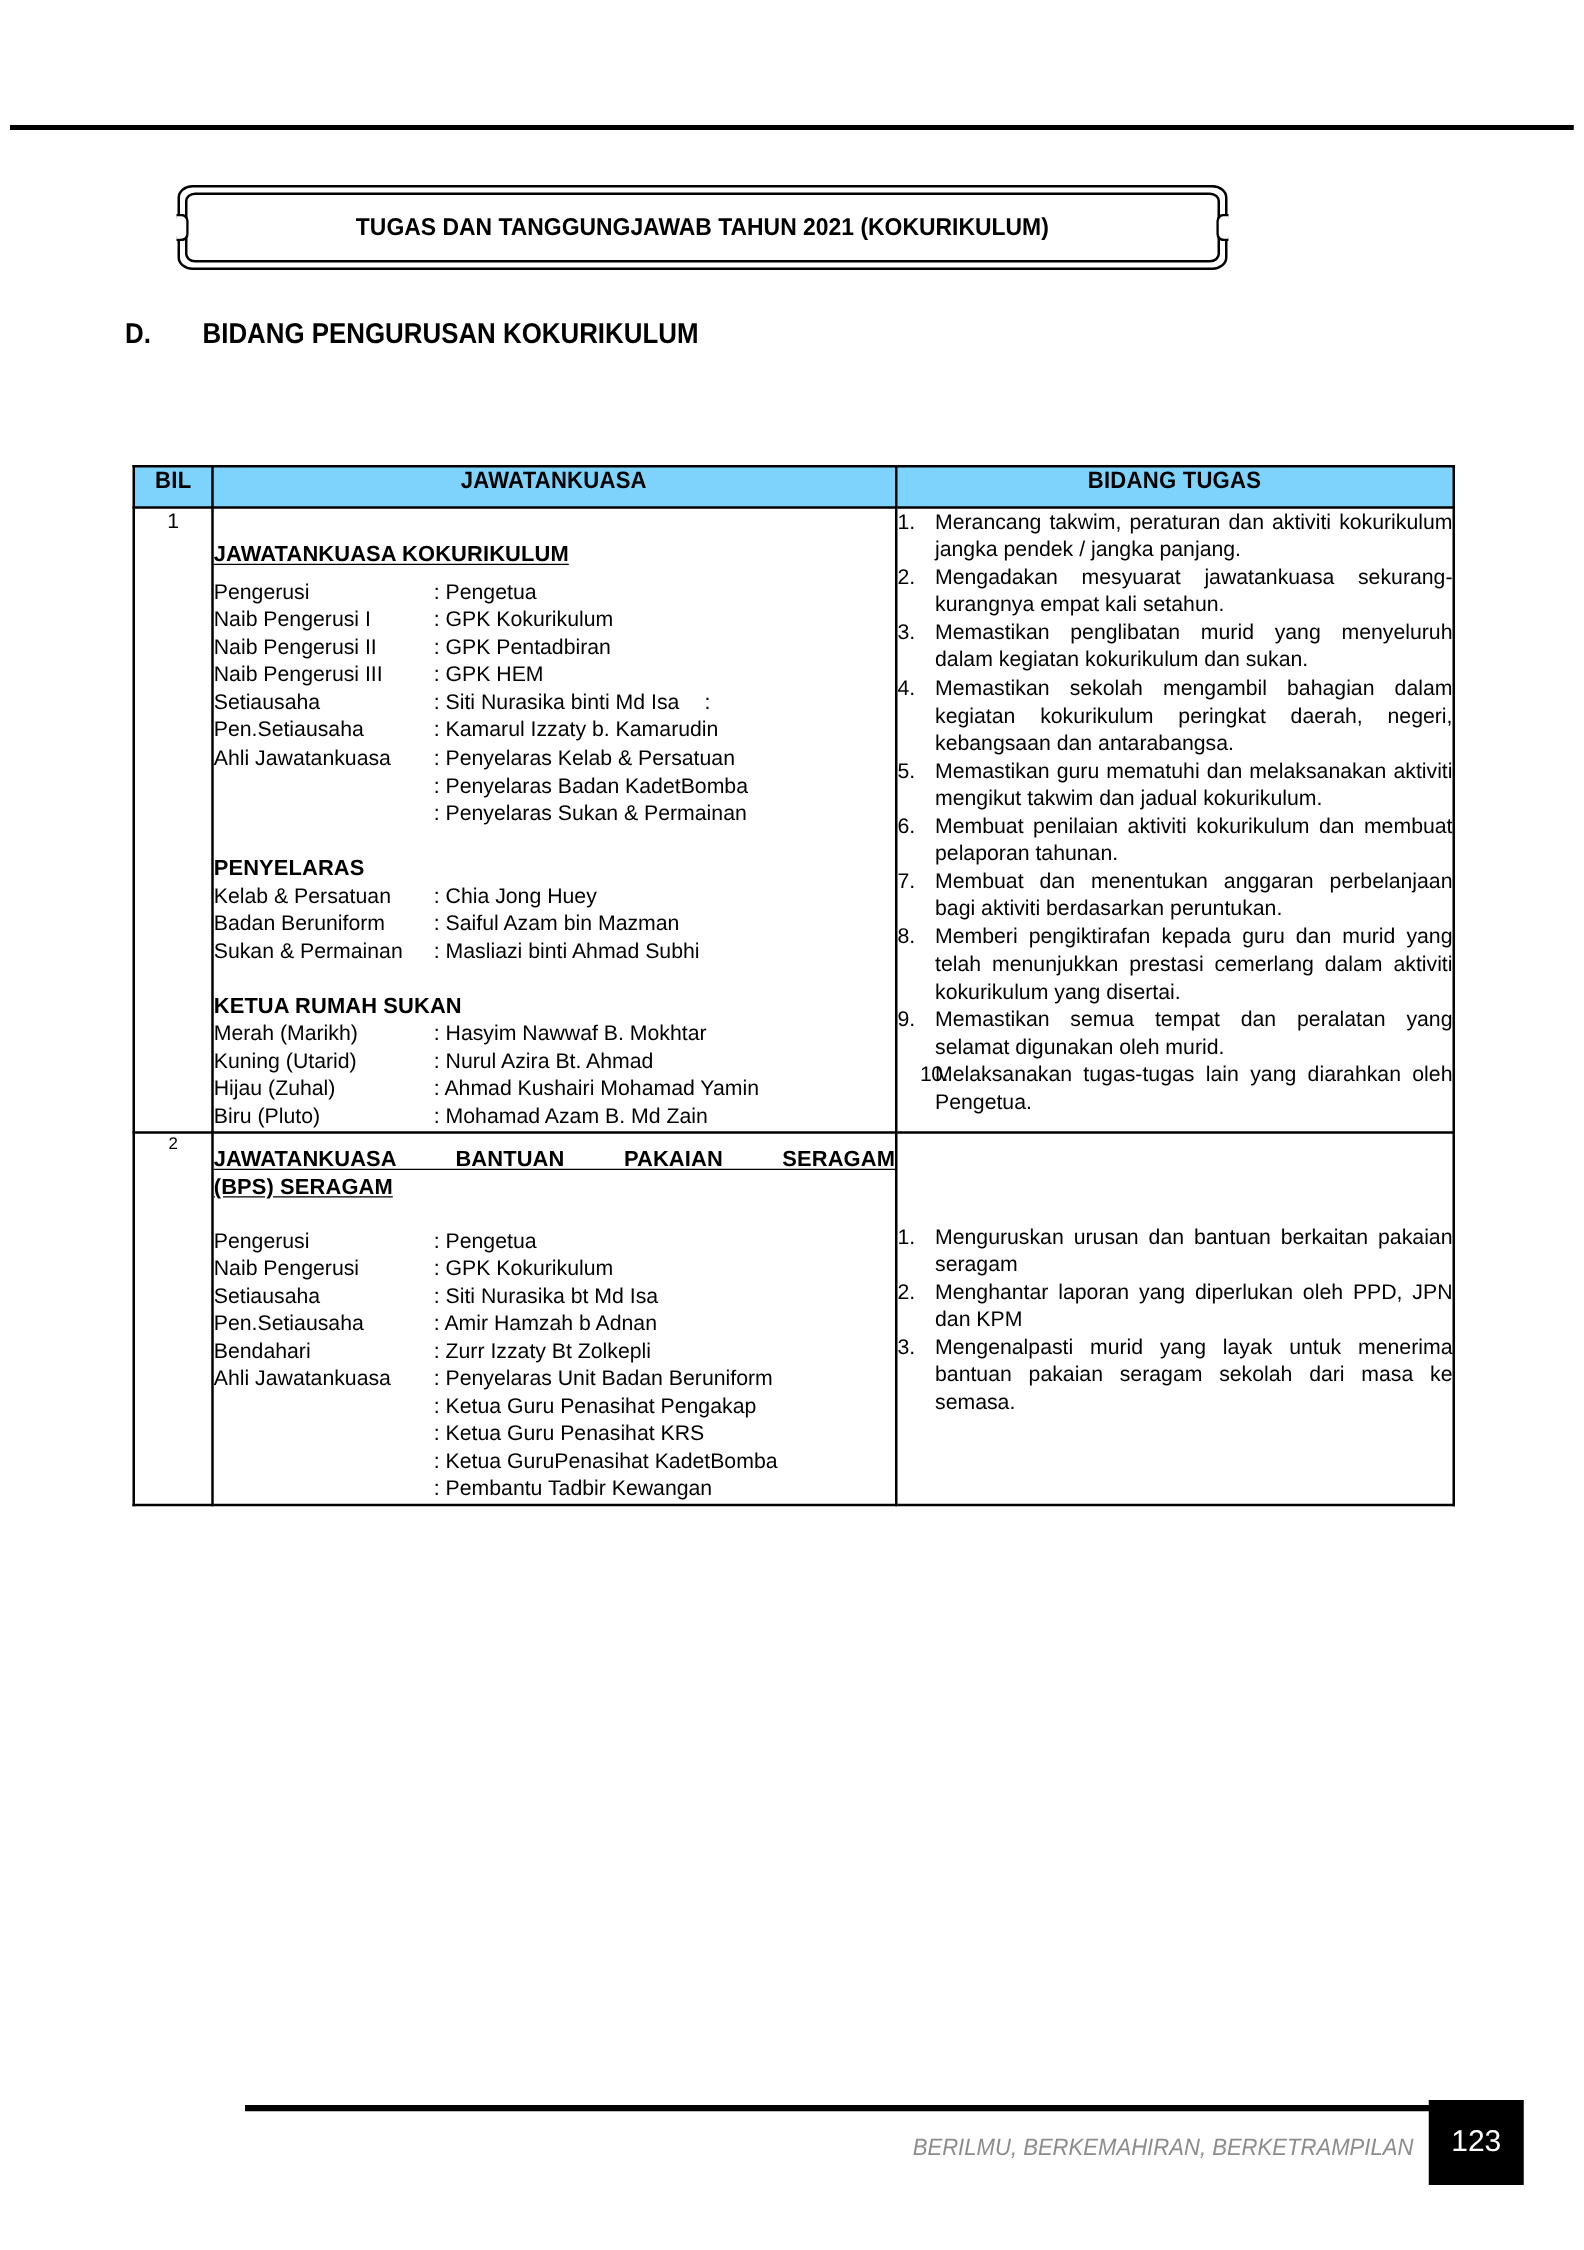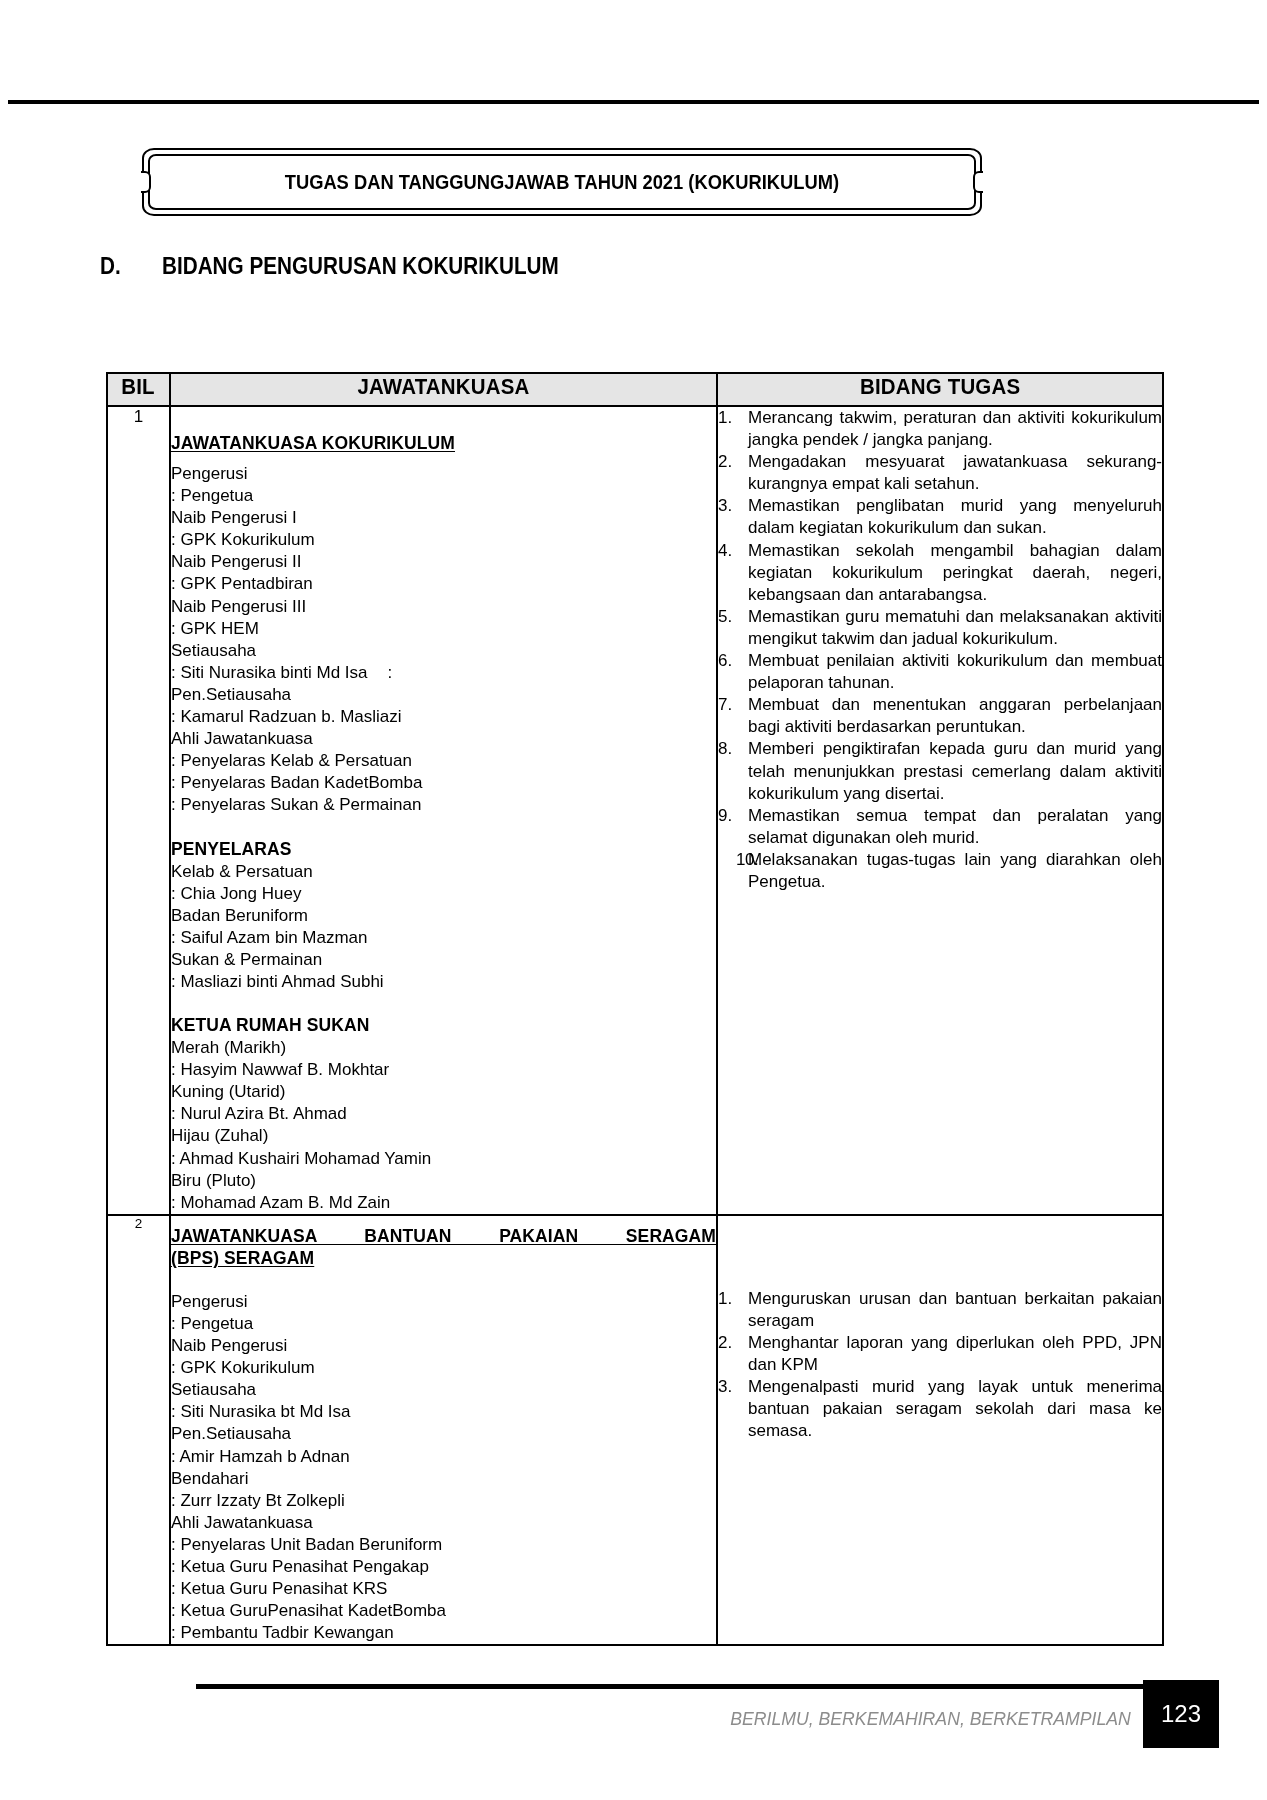--- a/index.html
+++ b/index.html
@@ -107,23 +107,23 @@
     width: 1056px;
     border-collapse: collapse;
     table-layout: fixed;
   }
   table.main td, table.main th {
     border: 2px solid #000;
     vertical-align: top;
     padding: 0;
   }
   thead th {
-    background: #e5e5e5;
+    background: #7dd3fc;
     text-align: center;
-    font-size: 22px;
+    font-size: 19px;
     font-weight: bold;
     height: 33px;
     padding: 3px 0 4px;
     letter-spacing: 0.2px;
   }
   thead th .sq { display: inline-block; transform: scaleX(0.93); }
   col.c-bil  { width: 63px; }
   col.c-jk   { width: 547px; }
   col.c-bt   { width: 446px; }
 
@@ -155,21 +155,21 @@
   .grp-title.plain {
     text-decoration: none;
     margin-top: 22px;
   }
   .roster {
     margin-top: 9px;
     font-size: 17px;
     line-height: 1.3;
   }
   .roster.tight { margin-top: 1px; }
-  .rrow { display: flex; flex-direction: column; }
+  .rrow { display: flex; }
   .rrow .lbl { width: 176px; flex: none; }
   .rrow .val { flex: 1; white-space: pre; }
   .rrow .val .tail-colon { margin-left: 20px; }
 
   
   ol.duties {
     margin: 0;
     padding: 0;
     list-style: none;
     font-size: 17px;
@@ -282,21 +282,21 @@
             <div class="rrow">
               <span class="lbl">Naib Pengerusi III</span>
               <span class="val">: GPK HEM</span>
             </div>
             <div class="rrow">
               <span class="lbl">Setiausaha</span>
               <span class="val"><span>: Siti Nurasika binti Md Isa</span><span class="tail-colon">:</span></span>
             </div>
             <div class="rrow">
               <span class="lbl">Pen.Setiausaha</span>
-              <span class="val">: Kamarul Radzuan b. Masliazi</span>
+              <span class="val">: Kamarul Izzaty b. Kamarudin</span>
             </div>
             <div class="rrow">
               <span class="lbl">Ahli Jawatankuasa</span>
               <span class="val">: Penyelaras Kelab &amp; Persatuan</span>
             </div>
             <div class="rrow">
               <span class="lbl"></span>
               <span class="val">: Penyelaras Badan KadetBomba</span>
             </div>
             <div class="rrow">

